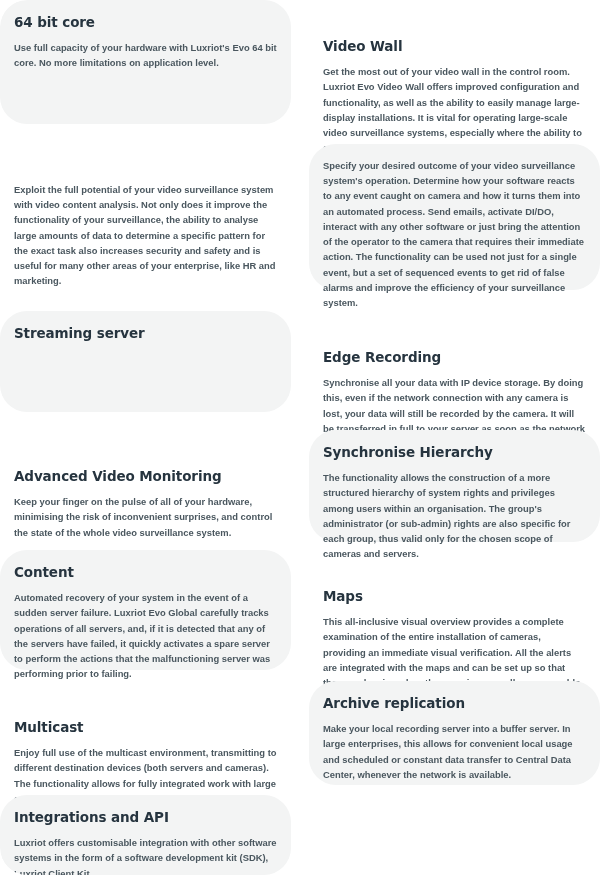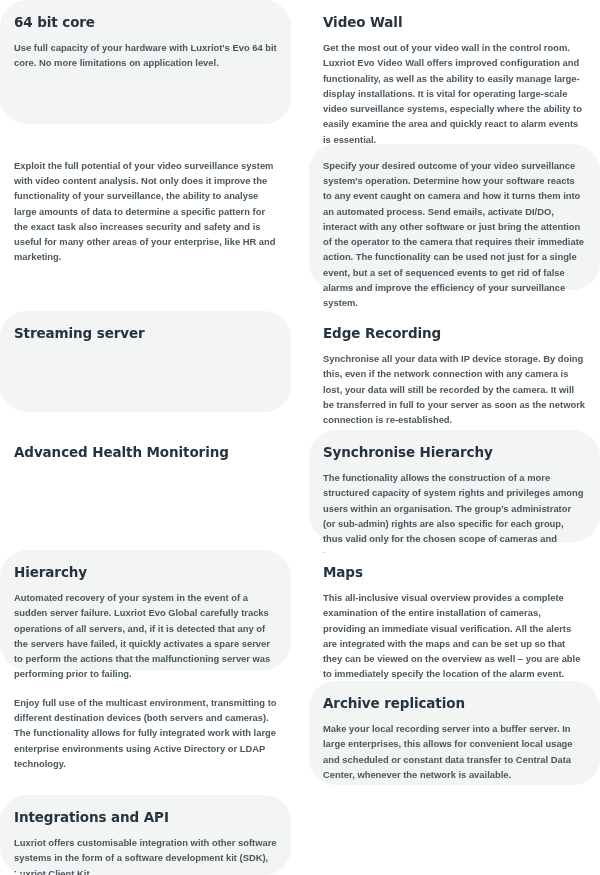--- a/index.html
+++ b/index.html
@@ -20,20 +20,21 @@
     width: 600px;
     height: 875px;
   }
   .card {
     position: absolute;
     background: #f3f4f4;
     padding: 14px 14px 16px 14px;
   }
   .card.plain {
     background: #ffffff;
+    margin-top: 24px;
   }
   .card-title {
     font-family: "DejaVu Sans", sans-serif;
     font-size: 13.5px;
     font-weight: bold;
     color: #26343f;
     letter-spacing: -0.1px;
     margin: 0 0 10px 0;
     line-height: 1.2;
   }
@@ -68,35 +69,37 @@
       <p class="card-body">Specify your desired outcome of your video surveillance system's operation. Determine how your software reacts to any event caught on camera and how it turns them into an automated process. Send emails, activate DI/DO, interact with any other software or just bring the attention of the operator to the camera that requires their immediate action. The functionality can be used not just for a single event, but a set of sequenced events to get rid of false alarms and improve the efficiency of your surveillance system.</p>
     </div>
     <div class="card  col-left" style="top: 311px; height: 101px;">
       <h3 class="card-title">Streaming server</h3>
     </div>
     <div class="card plain col-right" style="top: 311px; height: 101px;">
       <h3 class="card-title">Edge Recording</h3>
       <p class="card-body">Synchronise all your data with IP device storage. By doing this, even if the network connection with any camera is lost, your data will still be recorded by the camera. It will be transferred in full to your server as soon as the network connection is re-established.</p>
     </div>
     <div class="card plain col-left" style="top: 430px; height: 112px;">
-      <h3 class="card-title">Advanced Health Monitoring</h3>
+      <h3 class="card-title">Advanced Video Monitoring</h3>
+      <p class="card-body">Keep your finger on the pulse of all of your hardware, minimising the risk of inconvenient surprises, and control the state of the whole video surveillance system.</p>
     </div>
     <div class="card  col-right" style="top: 430px; height: 112px;">
       <h3 class="card-title">Synchronise Hierarchy</h3>
-      <p class="card-body">The functionality allows the construction of a more structured capacity of system rights and privileges among users within an organisation. The group's administrator (or sub-admin) rights are also specific for each group, thus valid only for the chosen scope of cameras and servers.</p>
+      <p class="card-body">The functionality allows the construction of a more structured hierarchy of system rights and privileges among users within an organisation. The group's administrator (or sub-admin) rights are also specific for each group, thus valid only for the chosen scope of cameras and servers.</p>
     </div>
     <div class="card  col-left" style="top: 550px; height: 120px;">
-      <h3 class="card-title">Hierarchy</h3>
+      <h3 class="card-title">Content</h3>
       <p class="card-body">Automated recovery of your system in the event of a sudden server failure. Luxriot Evo Global carefully tracks operations of all servers, and, if it is detected that any of the servers have failed, it quickly activates a spare server to perform the actions that the malfunctioning server was performing prior to failing.</p>
     </div>
     <div class="card plain col-right" style="top: 550px; height: 120px;">
       <h3 class="card-title">Maps</h3>
       <p class="card-body">This all-inclusive visual overview provides a complete examination of the entire installation of cameras, providing an immediate visual verification. All the alerts are integrated with the maps and can be set up so that they can be viewed on the overview as well – you are able to immediately specify the location of the alarm event.</p>
     </div>
     <div class="card plain col-left" style="top: 681px; height: 104px;">
+      <h3 class="card-title">Multicast</h3>
       <p class="card-body">Enjoy full use of the multicast environment, transmitting to different destination devices (both servers and cameras). The functionality allows for fully integrated work with large enterprise environments using Active Directory or LDAP technology.</p>
     </div>
     <div class="card  col-right" style="top: 681px; height: 104px;">
       <h3 class="card-title">Archive replication</h3>
       <p class="card-body">Make your local recording server into a buffer server. In large enterprises, this allows for convenient local usage and scheduled or constant data transfer to Central Data Center, whenever the network is available.</p>
     </div>
     <div class="card  col-left" style="top: 795px; height: 80px;">
       <h3 class="card-title">Integrations and API</h3>
       <p class="card-body">Luxriot offers customisable integration with other software systems in the form of a software development kit (SDK), Luxriot Client Kit.</p>
     </div>

